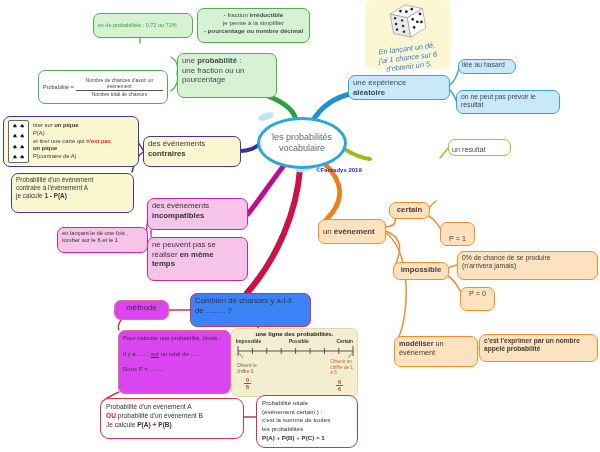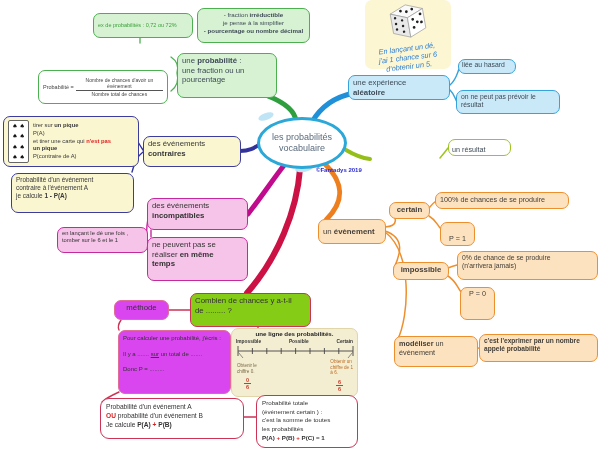--- a/index.html
+++ b/index.html
@@ -7,21 +7,21 @@
   #canvas{position:relative;width:600px;height:452px;background:#fff;overflow:hidden;
           font-family:"Liberation Sans","DejaVu Sans",sans-serif;color:#3e4a56}
   #wires{position:absolute;left:0;top:0;z-index:0}
   .box{position:absolute;z-index:2;border:1.5px solid;border-radius:7px;padding:2px 4px;line-height:1.25}
   .green{background:#d7f2d3;border-color:#4caf50}
   .gwhite{background:#ffffff;border-color:#4caf50}
   .blue{background:#c9e9f9;border-color:#36a3dc}
   .yellowish{background:#faf6d0;border-color:#3c3c9e;color:#38383a}
   .pink{background:#f7c4e9;border-color:#c42a9e;color:#333}
   .orange{background:#fce2bf;border-color:#ee8f2e;color:#45403a}
-  .redfill{background:#84cc16;border-color:#cc3355;color:#333}
+  .redfill{background:#3b82f6;border-color:#cc3355;color:#333}
   .redline{background:#d946ef;border-color:#df6d97;color:#333}
   .redstrong{background:#fff;border-color:#cc3355;color:#333}
   .issueb{background:#fff;border-color:#9ec41f}
   .lineb{background:#f3edd2;border-color:#e0d6aa;border-width:1px;padding:0}
   .dicebox{background:#fcf6d2;border:none;text-align:center}
   .b{font-weight:bold}
   .r{color:#e02020;font-weight:bold}
   .u{text-decoration:underline}
   .ctr{text-align:center}
   .fs55{font-size:5.5px}.fs58{font-size:5.8px}.fs6{font-size:6px}.fs62{font-size:6.2px}
@@ -165,34 +165,31 @@
   <div class="box issueb fs72" style="left:448px;top:139px;width:63px;height:17px;padding:1px 3px;display:flex;align-items:flex-end">
     <span>un résultat</span>
   </div>
 
   <div class="box orange fs78" style="left:318px;top:219px;width:68px;height:25px;display:flex;align-items:center">
     <span><span>un </span><span class="b">évènement</span></span>
   </div>
   <div class="box orange fs78 b ctr" style="left:389px;top:202px;width:41px;height:17px">
     <span>certain</span>
   </div>
-  <div class="box orange fs72" style="left:435px;top:192px;width:134px;height:17px;padding:2px 4px">
-    <span>100% de chances de se produire</span>
-  </div>
   <div class="box orange fs72 ctr" style="left:440px;top:222px;width:35px;height:15px;padding:11px 2px">
     <span>P = 1</span>
   </div>
   <div class="box orange fs78 b ctr" style="left:393px;top:262px;width:56px;height:18px">
     <span>impossible</span>
   </div>
   <div class="box orange fs68" style="left:457px;top:251px;width:141px;height:29px">
     <div>0% de chance de se produire</div>
     <div>(n'arrivera jamais)</div>
   </div>
-  <div class="box orange fs72 ctr" style="left:460px;top:287px;width:35px;height:33px;padding:1px 2px">
+  <div class="box orange fs72 ctr" style="left:460px;top:287px;width:35px;height:24px;padding:1px 2px">
     <span>P = 0</span>
   </div>
   <div class="box orange fs73" style="left:394px;top:336px;width:84px;height:31px">
     <div><span class="b">modéliser</span><span> un</span></div>
     <div>évènement</div>
   </div>
   <div class="box orange fs66 b" style="left:479px;top:334px;width:119px;height:28px">
     <div>c'est l'exprimer par un nombre</div>
     <div>appelé probabilité</div>
   </div>

